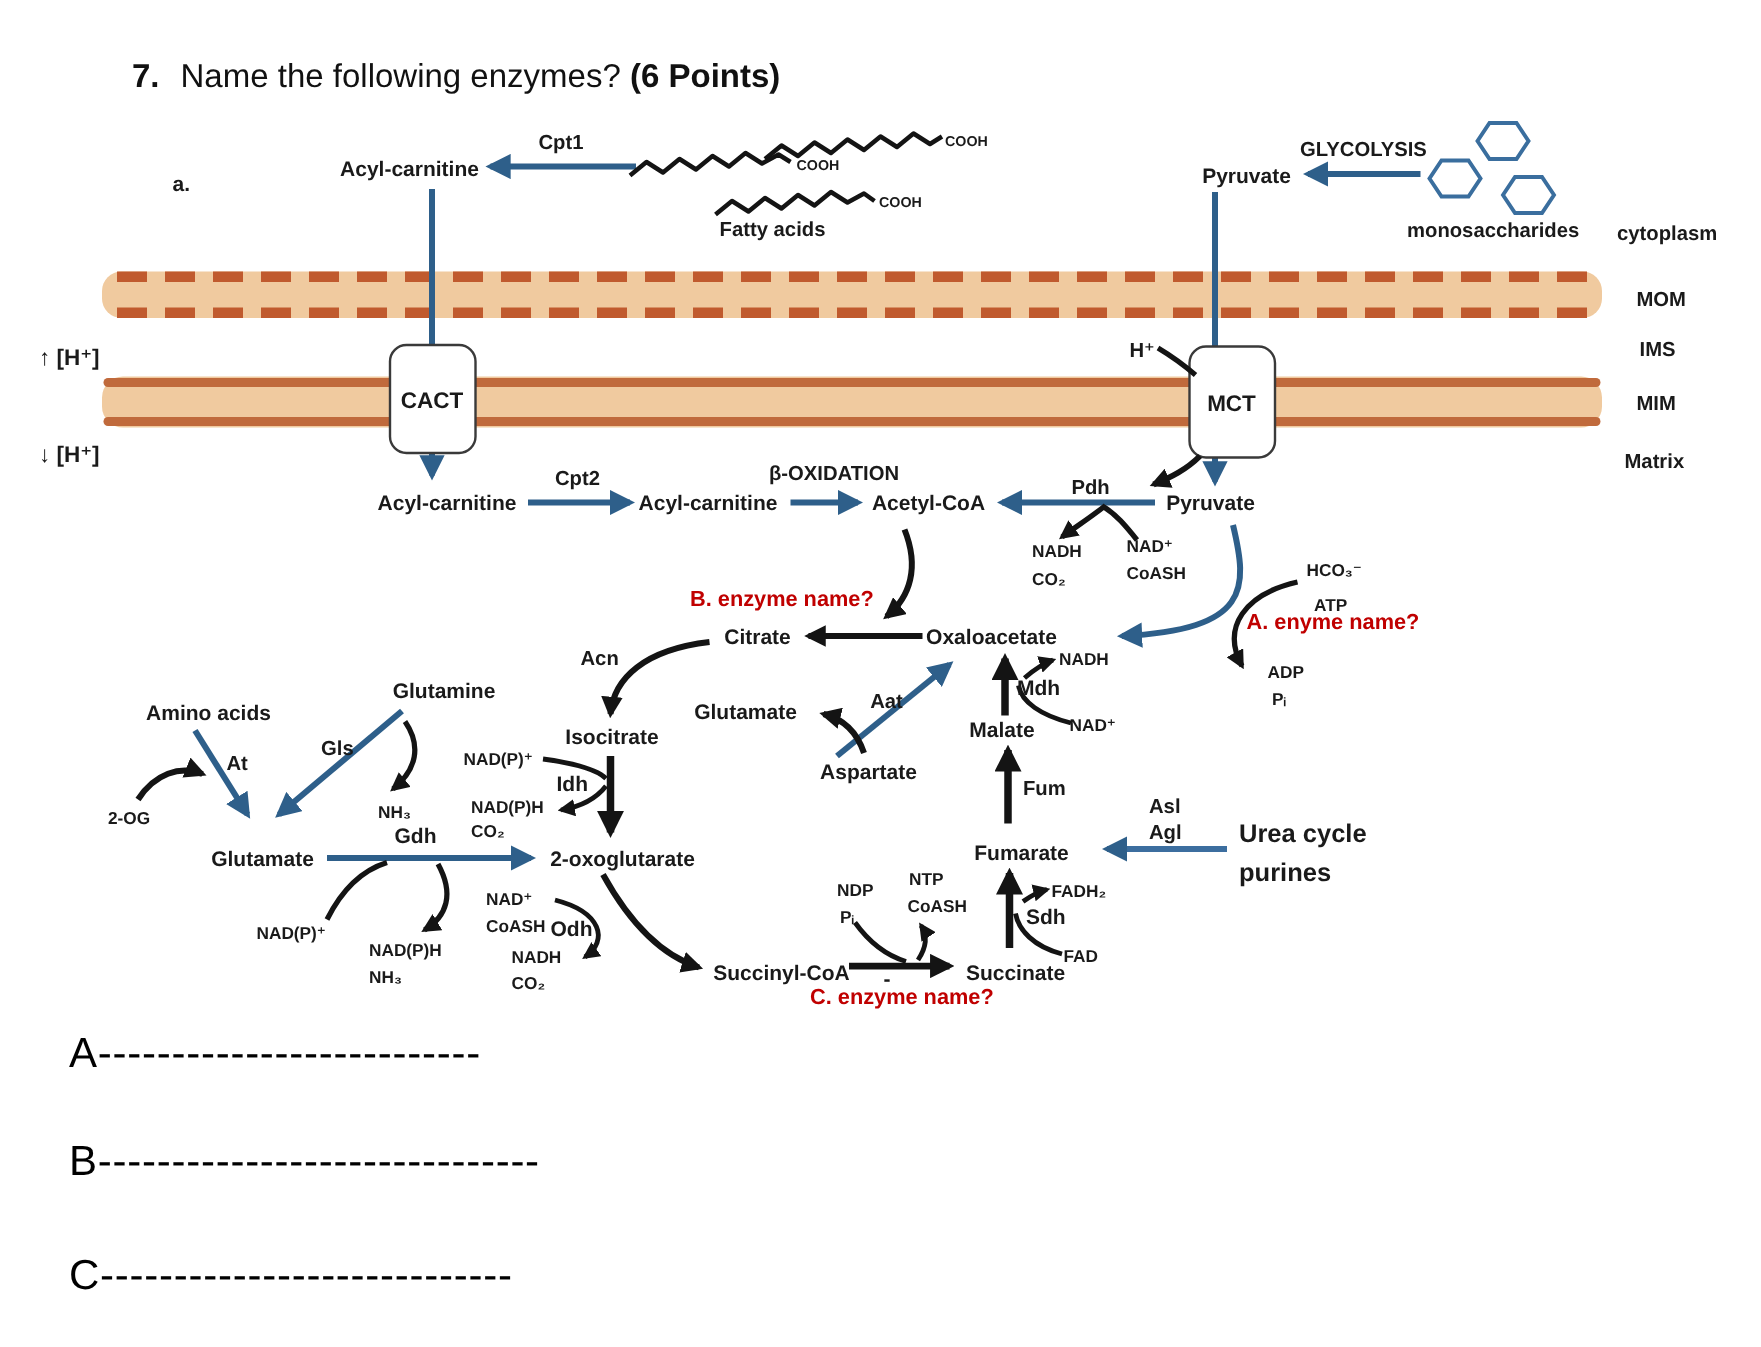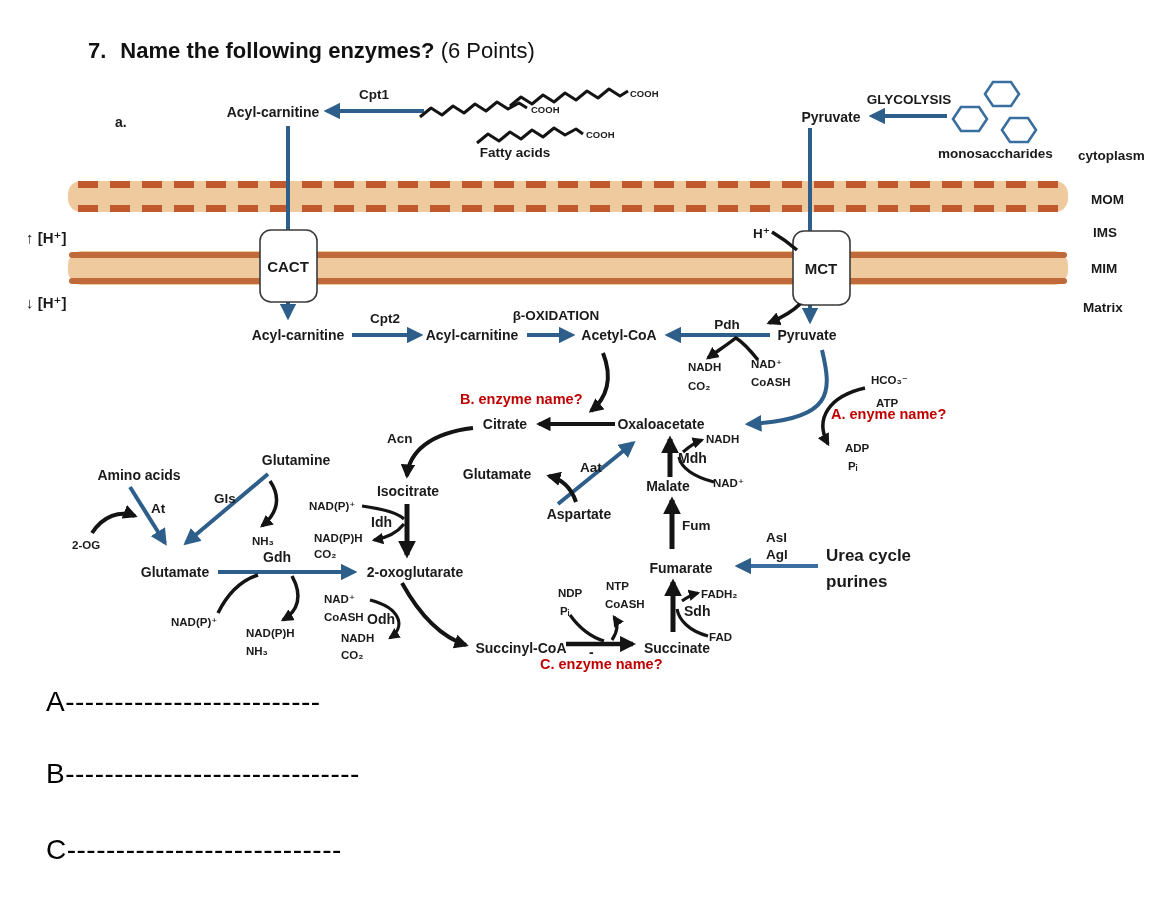--- a/index.html
+++ b/index.html
@@ -1,21 +1,21 @@
 <!DOCTYPE html>
 <html><head>
 <meta charset="utf-8">
 <style>
   html,body{margin:0;padding:0;background:#ffffff;}
   .page{position:relative;width:1174px;height:898px;background:#ffffff;overflow:hidden;
         font-family:"Liberation Sans","DejaVu Sans",sans-serif;}
   .title{position:absolute;left:88px;top:38px;font-size:22px;color:#111;}
   .title .num{font-weight:bold;margin-right:14px;}
-  .title .q{font-weight:bold;}
-  .title .pts{font-weight:normal;}
+  .title .q{font-weight:normal;}
+  .title .pts{font-weight:bold;}
   svg{position:absolute;left:0;top:0;}
   svg text{font-family:"Liberation Sans","DejaVu Sans",sans-serif;fill:#1a1a1a;font-weight:bold;}
   .t14{font-size:14px;}
   .t13{font-size:13.5px;}
   .t12{font-size:11.5px;}
   .t15{font-size:15px;}
   .t17{font-size:17px;}
   .t10{font-size:9.5px;}
   .red{fill:#c00000;font-size:14.5px;}
   .mid{text-anchor:middle;}

